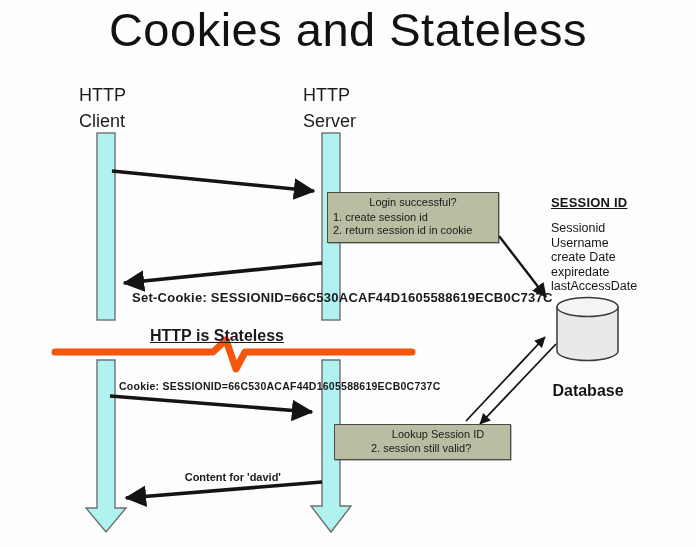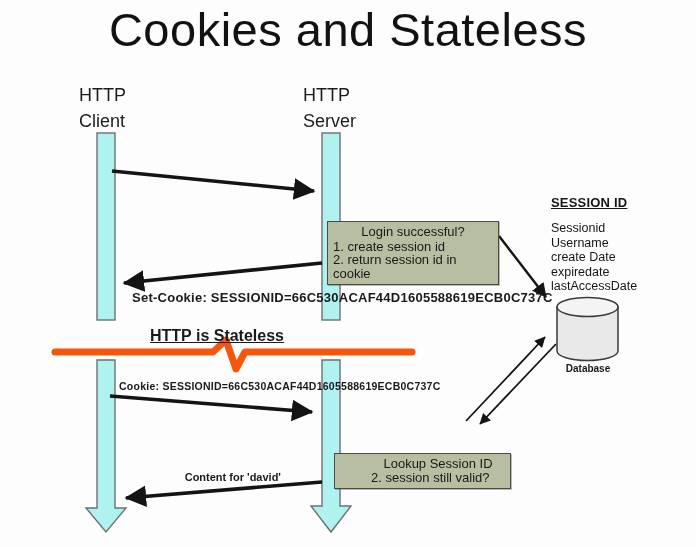--- a/index.html
+++ b/index.html
@@ -16,35 +16,34 @@
   .actor{font-size:18px;line-height:26px;color:#1c1c1c;z-index:2;}
   .msg-note{font-weight:700;color:#1a1a1a;z-index:3;white-space:nowrap;}
   .login-note{left:156px;top:158px;width:122px;text-align:center;
     font-size:9.5px;line-height:11px;}
   .setcookie-note{left:132px;top:290px;font-size:13px;letter-spacing:0.25px;}
   .cookie-note{left:119px;top:380px;font-size:10.5px;letter-spacing:0.25px;}
   .stateless-note{left:150px;top:327px;width:162px;text-align:left;font-size:16px;text-decoration:underline;}
   .content-note{left:163px;top:471px;width:118px;text-align:right;
     font-size:11px;font-weight:600;}
   .msgbox{
-    border:1.5px solid #4b4b42;padding:3px 5px 4px 5px;font-size:13px;
+    border:1.5px solid #4b4b42;padding:3px 5px 4px 5px;font-size:11px;
     line-height:13.5px;color:#191919;z-index:2;box-sizing:border-box;
     box-shadow:1px 1px 0 rgba(60,60,60,.35);
-    margin-top:29px;
   }
   .msgbox .bx-title{text-align:center;margin-bottom:1px;}
   .login-box{left:327px;top:192px;width:172px;}
   .lookup-box{left:334px;top:424px;width:177px;line-height:13px;}
   .session-panel{left:551px;top:196px;z-index:2;font-size:12.5px;line-height:14.4px;}
   .session-panel .sp-head{
     font-size:13px;font-weight:700;text-decoration:underline;
     letter-spacing:0.2px;margin-bottom:11px;
   }
-  .db-label{left:552px;top:363px;width:72px;text-align:center;
-    font-size:10px;font-weight:700;z-index:2;}
+  .db-label{left:552px;top:382px;width:72px;text-align:center;
+    font-size:16px;font-weight:700;z-index:2;}
 </style>
 </head>
 <body>
 
 <div class="stage">
 
   <svg class="layer" width="696" height="547" viewBox="0 0 696 547">
     <defs>
       <marker id="ah" markerWidth="9" markerHeight="8" refX="5.6" refY="3" orient="auto" markerUnits="strokeWidth">
         <path d="M0,0 L6,3 L0,6 Z" fill="#141414"></path>

